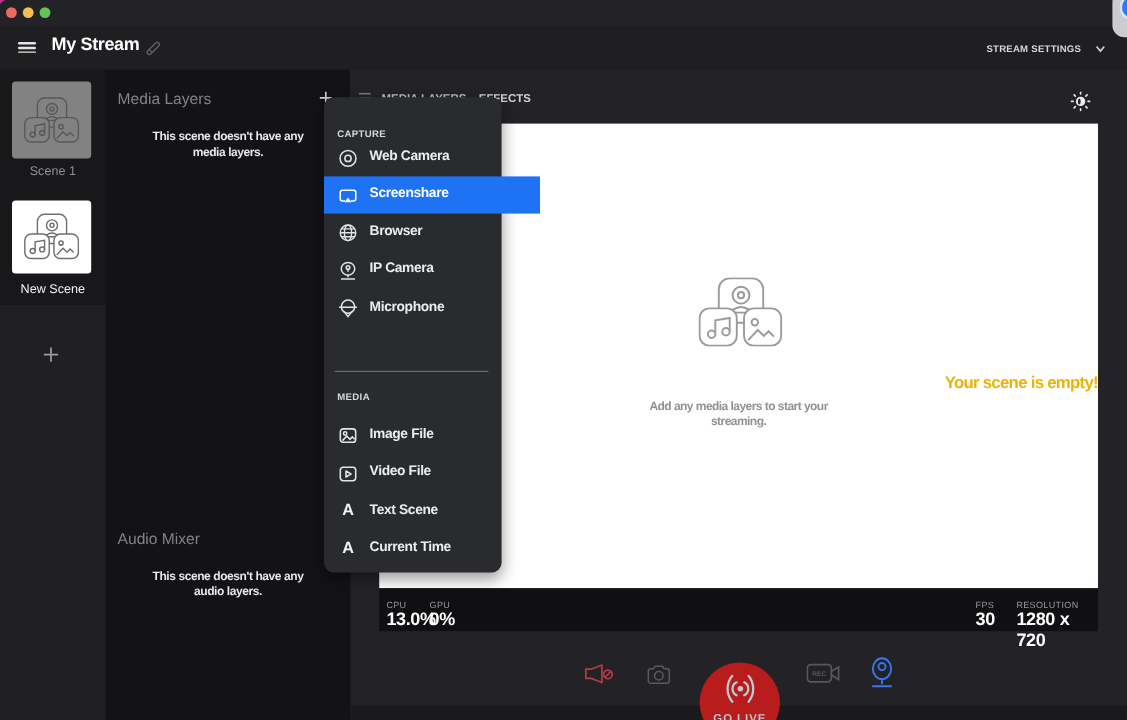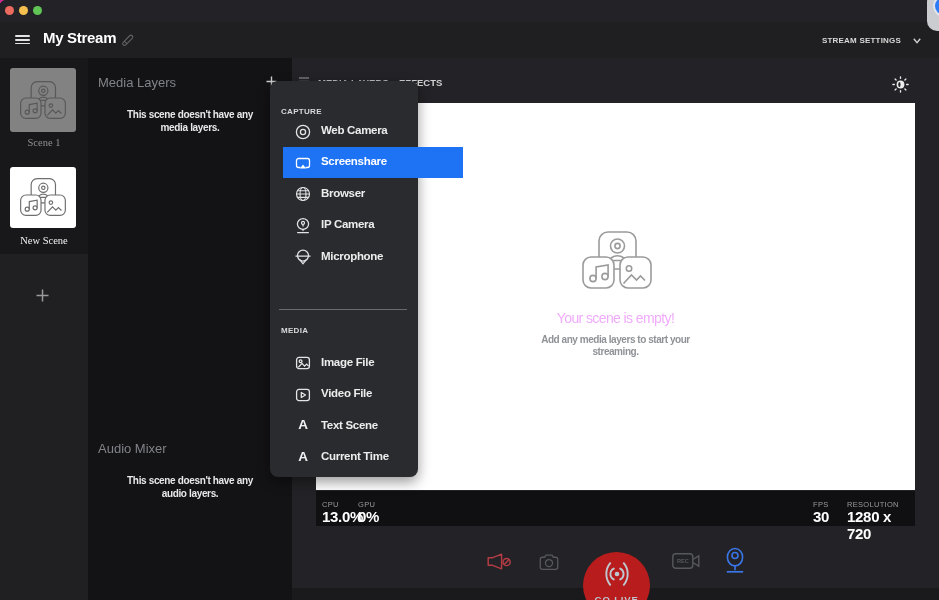--- a/index.html
+++ b/index.html
@@ -15,47 +15,47 @@
   
   #titlerow { position:absolute; left:0; top:22px; width:939px; height:36px; background:#1f1f22; }
   #burger div { position:absolute; left:0; width:15px; height:1.7px; background:#e3e3e3; border-radius:1px; }
   #mystream { position:absolute; left:43px; font-size:15px; font-weight:bold; color:#ffffff; letter-spacing:-0.3px; }
   #settings { position:absolute; right:38px; top:14px; font-size:8px; font-weight:bold; color:#d8d8d8; letter-spacing:0.2px; }
 
   
   #sidebar { position:absolute; left:0; top:58px; width:88px; height:542px; background:#202023; }
   #scenelist { position:absolute; left:0; top:0; width:88px; height:196px; background:#18181b; }
   .thumb { position:absolute; left:10px; width:66px; border-radius:3px; }
-  .scenelabel { position:absolute; left:0; width:88px; text-align:center; font-size:10.5px;font-family:Liberation Serif, serif; }
+  .scenelabel { position:absolute; left:0; width:88px; text-align:center; font-size:10.5px; }
 
   
   #mediapanel { position:absolute; left:88px; top:58px; width:204px; height:542px; background:#131316; }
   .panelhead { position:absolute; left:10px; font-size:13px; color:#818388; }
   .panelmsg { position:absolute; left:0; width:204px; text-align:center; font-size:10px; font-weight:bold; color:#e8e8ea; line-height:12.5px; letter-spacing:-0.35px; }
 
   
   #mainheader { position:absolute; left:292px; top:58px; width:647px; height:45px; background:#232327; }
   #canvas { position:absolute; left:316px; top:103px; width:599px; height:387px; background:#ffffff; }
   #statsbar { position:absolute; left:316px; top:491px; width:599px; height:35px; background:#101013; }
   .statlabel { position:absolute; top:9px; font-size:7.5px; color:#97999c; letter-spacing:0.3px; }
   .statval { position:absolute; top:16.5px; font-size:15px; font-weight:bold; color:#ffffff; letter-spacing:-0.3px; }
   #bottomstrip { position:absolute; left:292px; top:588px; width:647px; height:12px; background:#1a1a1d; }
 
   
-  #emptytitle { position:absolute; left:316px; top:310px; width:599px; text-align:center; font-size:14px; font-weight:normal; color:#f0abfc; letter-spacing:-0.6px; }
+  #emptytitle { position:absolute; left:316px; top:310px; width:599px; text-align:right; font-size:14px; font-weight:bold; color:#eab308; letter-spacing:-0.6px; }
   #emptysub { position:absolute; left:316px; top:334px; width:599px; text-align:center; font-size:10px; color:#8f9296; line-height:12px; letter-spacing:-0.45px;font-weight:bold; }
 
   
   #golive { position:absolute; left:583px; top:552px; width:67px; height:67px; border-radius:50%; background:#b91c1c; }
   #golivetext { position:absolute; left:0; top:42px; width:67px; text-align:center; font-size:9.5px; font-weight:bold; color:#bcc4cd; letter-spacing:0.8px; }
 
   
   #menu { position:absolute; left:270px; top:81px; width:148px; height:396px; background:#2a2b2e; border-radius:8px; box-shadow:0 5px 13px rgba(0,0,0,0.4); }
   .mhead { position:absolute; left:11px; font-size:8px; font-weight:bold; color:#d8d9da; letter-spacing:0.3px; }
-  .mrow { position:absolute; left:13px; width:180px; height:31px; }
+  .mrow { position:absolute; left:0; width:180px; height:31px; }
   .micon { position:absolute; left:12px; top:8px; width:16px; height:16px; }
   .mlabel { position:absolute; left:38px; top:8.5px; font-size:11.5px; font-weight:bold; color:#eceded; letter-spacing:-0.3px; }
   .mA { position:absolute; left:13px; top:7px; width:14px; text-align:center; font-size:13.5px; font-weight:bold; color:#f2f2f2; }
   #mdivider { position:absolute; left:9px; top:228px; width:128px; height:1px; background:#686a6d; }
 
   
   #widget { position:absolute; left:927px; top:-8px; width:30px; height:39px; background:#cbccd0; border-radius:10px; }
   #widget .bluec { position:absolute; left:6px; top:3px; width:22px; height:22px; border-radius:50%; background:#2e7cf5; border:2px solid #dfe3ea; }
 </style>
 </head>

